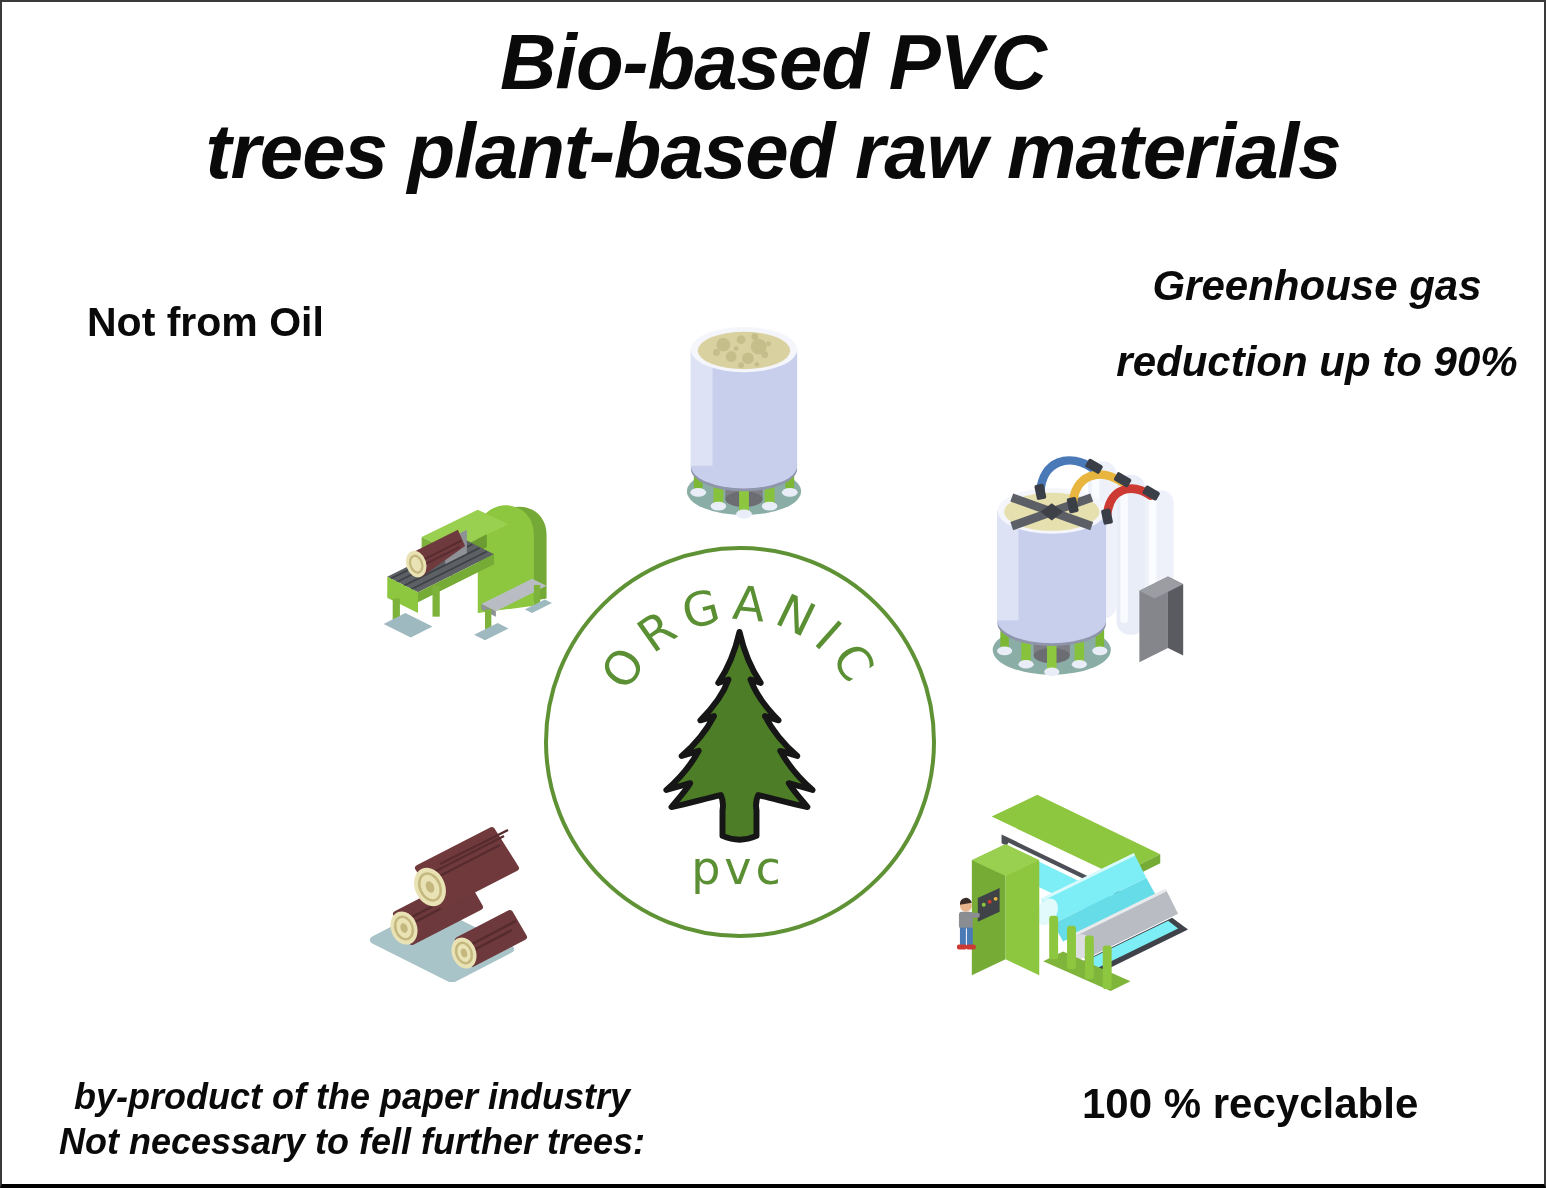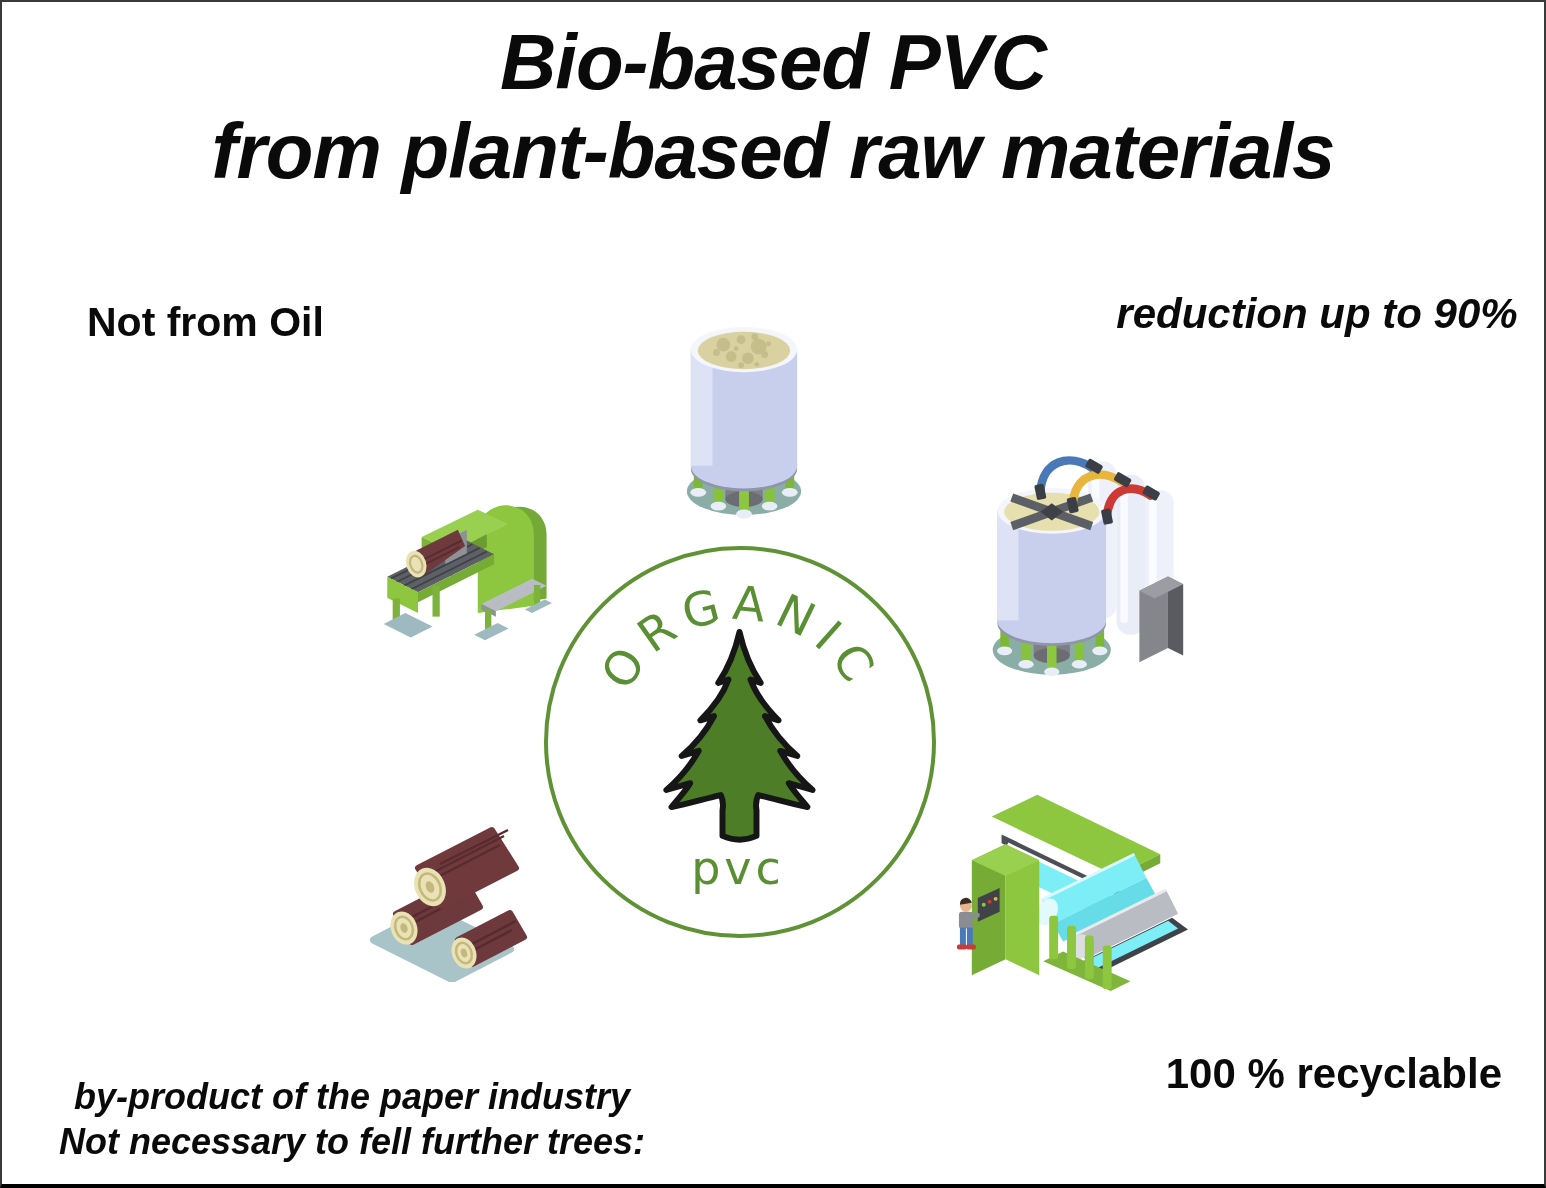--- a/index.html
+++ b/index.html
@@ -11,37 +11,38 @@
   .abs{position:absolute;}
   .title{
     top:16px;left:0;width:100%;text-align:center;
     font-style:italic;font-weight:bold;font-size:78px;line-height:1.14;letter-spacing:-1px;
   }
   .callout{font-weight:bold;white-space:nowrap;}
   .not-oil{left:85px;top:297px;font-size:41px;}
   .greenhouse{left:1085px;top:260px;width:460px;text-align:center;font-size:42px;font-style:italic;font-weight:bold;}
   .greenhouse .line2{margin-top:28px;}
   .trees-note{left:15px;top:1072px;width:670px;text-align:center;font-size:36px;line-height:1.25;font-style:italic;font-weight:bold;}
-  .recyclable{left:1080px;top:1048px;width:420px;text-align:right;font-size:42px;}
+  .recyclable{left:1080px;top:1078px;width:420px;text-align:left;font-size:42px;}
   svg{display:block;}
   .badge-text{font-family:"DejaVu Sans",sans-serif;}
 </style>
 </head>
 <body>
 
 <div class="canvas">
 
   <div class="abs title">
     <div>Bio-based PVC</div>
-    <div>from plant-based raw materials</div>
+    <div>trees plant-based raw materials</div>
   </div>
 
   <div class="abs callout not-oil">Not from Oil</div>
 
   <div class="abs greenhouse">
+    <div class="line1">Greenhouse gas</div>
     <div class="line2">reduction up to 90%</div>
   </div>
 
   <div class="abs trees-note">
     <div>by-product of the paper industry</div>
     <div>Not necessary to fell further trees:</div>
   </div>
 
   <div class="abs callout recyclable">100 % recyclable</div>
 

